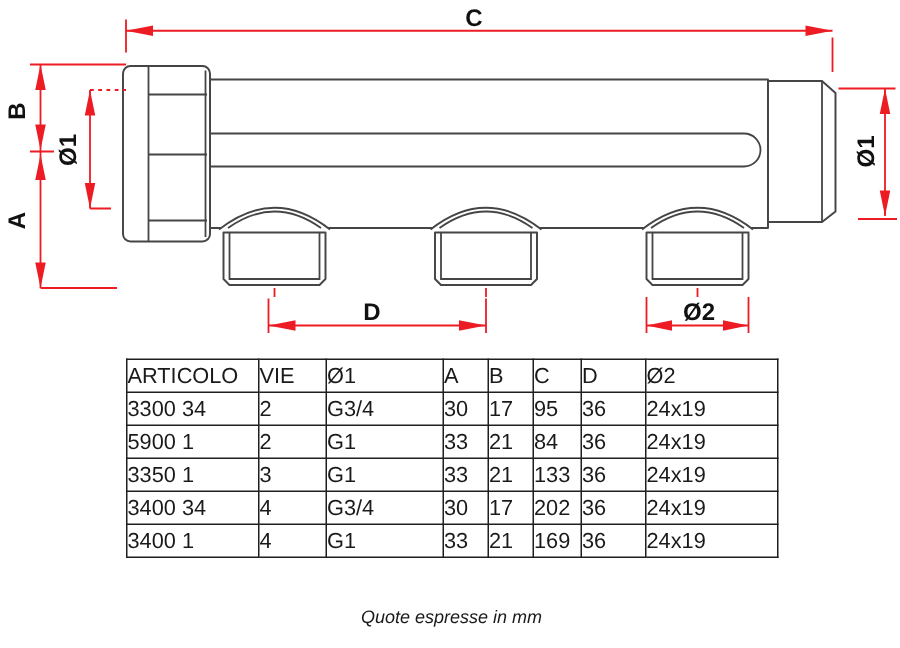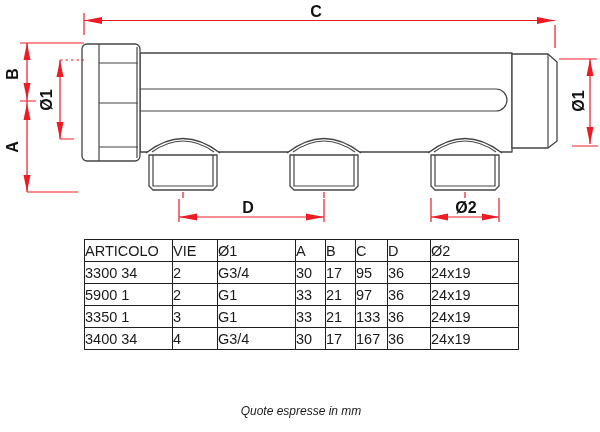--- a/index.html
+++ b/index.html
@@ -160,40 +160,50 @@
         <td>95</td>
         <td>36</td>
         <td>24x19</td>
       </tr>
       <tr>
         <td>5900 1</td>
         <td>2</td>
         <td>G1</td>
         <td>33</td>
         <td>21</td>
-        <td>97</td>
+        <td>84</td>
         <td>36</td>
         <td>24x19</td>
       </tr>
       <tr>
         <td>3350 1</td>
         <td>3</td>
         <td>G1</td>
         <td>33</td>
         <td>21</td>
         <td>133</td>
         <td>36</td>
         <td>24x19</td>
       </tr>
       <tr>
         <td>3400 34</td>
         <td>4</td>
         <td>G3/4</td>
         <td>30</td>
         <td>17</td>
-        <td>167</td>
+        <td>202</td>
+        <td>36</td>
+        <td>24x19</td>
+      </tr>
+      <tr>
+        <td>3400 1</td>
+        <td>4</td>
+        <td>G1</td>
+        <td>33</td>
+        <td>21</td>
+        <td>169</td>
         <td>36</td>
         <td>24x19</td>
       </tr>
     </tbody>
 </table>
 
 <div class="caption">Quote espresse in mm</div>
 
 </body></html>

